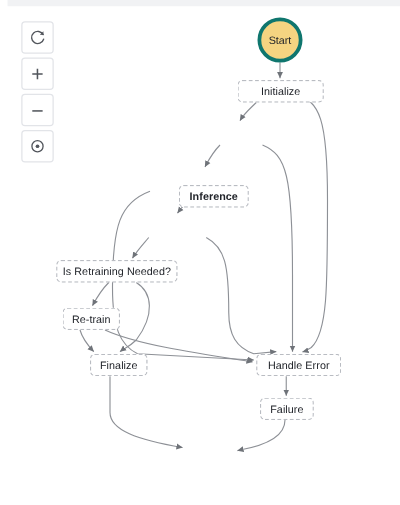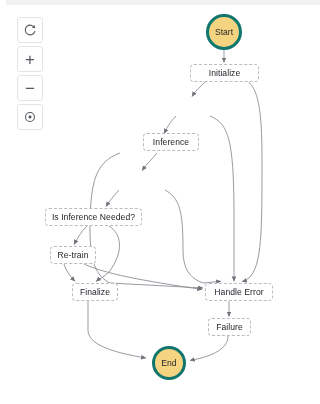--- a/index.html
+++ b/index.html
@@ -180,36 +180,33 @@
 
       </g>
     </svg>
 
     <div class="node node-circle" style="left: 206px; top: 14px; width: 36px; height: 36px;">
         <span>Start</span>
       </div>
     <div class="node node-box" style="left: 190px; top: 64px; width: 69px; height: 18px;">
         <span>Initialize</span>
       </div>
-    <div class="node node-box" style="left: 143px; top: 133px; width: 56px; height: 18px;">
+    <div class="node node-box" style="left: 143px; top: 148px; width: 56px; height: 18px; font-weight: bold;">
         <span>Inference</span>
       </div>
     <div class="node node-box" style="left: 45px; top: 208px; width: 97px; height: 18px;">
-        <span>Is Inference Needed?</span>
+        <span>Is Retraining Needed?</span>
       </div>
     <div class="node node-box" style="left: 72px; top: 283px; width: 46px; height: 18px;">
         <span>Finalize</span>
       </div>
     <div class="node node-box" style="left: 50px; top: 246px; width: 46px; height: 18px;">
         <span>Re-train</span>
       </div>
     <div class="node node-box" style="left: 205px; top: 283px; width: 68px; height: 18px; text-align: center;">
         <span>Handle Error</span>
       </div>
     <div class="node node-box" style="left: 208px; top: 318px; width: 43px; height: 18px;">
         <span>Failure</span>
       </div>
-    <div class="node node-circle" style="left: 152px; top: 346px; width: 34px; height: 34px;">
-        <span>End</span>
-      </div>
 
   </div>
 </div>
 
 </body></html>

